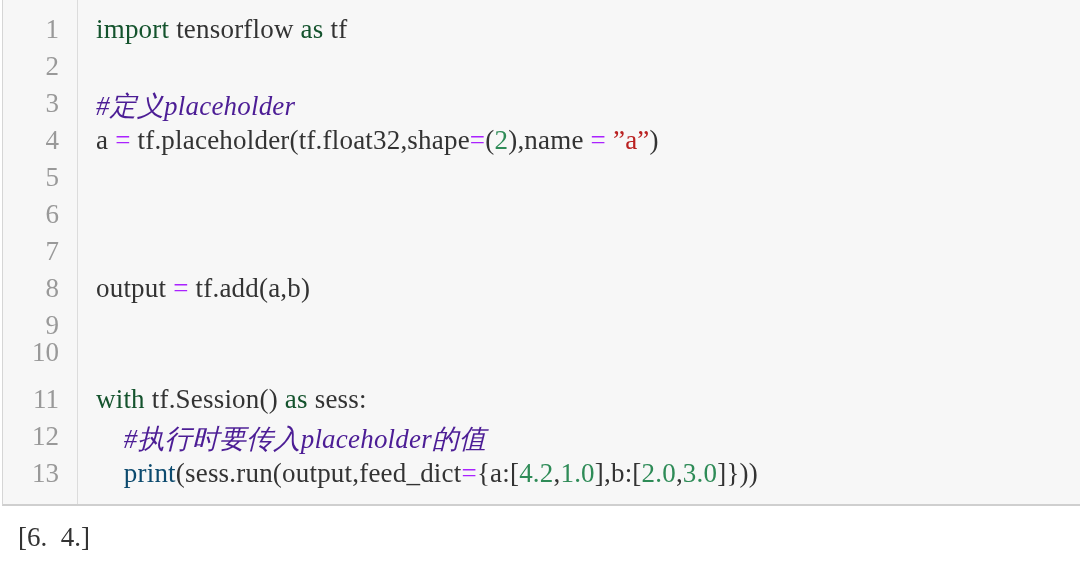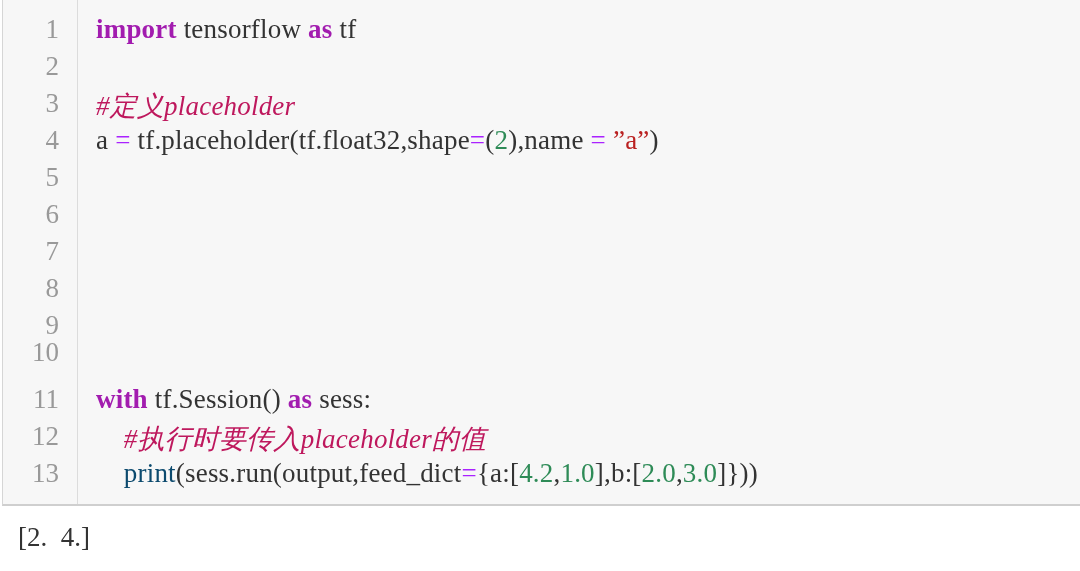--- a/index.html
+++ b/index.html
@@ -3,22 +3,22 @@
   <meta charset="utf-8">
   <style>
     html, body { margin:0; padding:0; }
     body { width:1080px; height:571px; background:#ffffff; position:relative; overflow:hidden;
       font-family: "Liberation Serif", "DejaVu Serif", serif; }
     .cell { position:absolute; left:2px; top:0; width:1078px; height:504px; background:#f7f7f7;
       border-left:1px solid #d6d6d6; border-bottom:2px solid #cfcfcf; }
     .gutter { position:absolute; left:0; top:0; width:74px; height:504px; border-right:1px solid #dcdcdc; }
     .ln { position:absolute; right:18px; width:50px; text-align:right; color:#999; font-size:27px; }
     .line { position:absolute; left:93px; font-size:27px; color:#333; white-space:pre; letter-spacing:0.2px; }
-    .kw { color:#a21caf; font-weight:bold; }
-    .cm { color:#be185d; font-style:italic; }
+    .kw { color:#14532d; font-weight:normal; }
+    .cm { color:#4c1d95; font-style:italic; }
     .op { color:#aa22ff; }
     .num { color:#2e8b57; }
     .str { color:#ba2121; }
     .fn { color:#0c4a6e; }
     .output { position:absolute; left:18px; top:522px; font-size:27px; color:#333; white-space:pre; }
   </style>
 </head>
 <body>
 
 <div class="cell">
@@ -39,22 +39,23 @@
   </div>
 
   <div class="line" style="top:14px"><span class="kw">import</span><span> tensorflow </span><span class="kw">as</span><span> tf</span></div>
 
   <div class="line" style="top:88px"><span class="cm">#定义placeholder</span></div>
 
   <div class="line" style="top:125px"><span>a </span><span class="op">=</span><span> tf.placeholder(tf.float32,shape</span><span class="op">=</span><span>(</span><span class="num">2</span><span>),name </span><span class="op">=</span><span> </span><span class="str">”a”</span><span>)</span></div>
 
 
 
+  <div class="line" style="top:273px"><span>output </span><span class="op">=</span><span> tf.add(a,b)</span></div>
 
 
   <div class="line" style="top:384px"><span class="kw">with</span><span> tf.Session() </span><span class="kw">as</span><span> sess:</span></div>
 
   <div class="line" style="top:421px"><span>    </span><span class="cm">#执行时要传入placeholder的值</span></div>
 
   <div class="line" style="top:458px"><span>    </span><span class="fn">print</span><span>(sess.run(output,feed_dict</span><span class="op">=</span><span>{a:[</span><span class="num">4.2</span><span>,</span><span class="num">1.0</span><span>],b:[</span><span class="num">2.0</span><span>,</span><span class="num">3.0</span><span>]}))</span></div>
 </div>
 
-<div class="output">[2.  4.]</div>
+<div class="output">[6.  4.]</div>
 
 </body></html>

